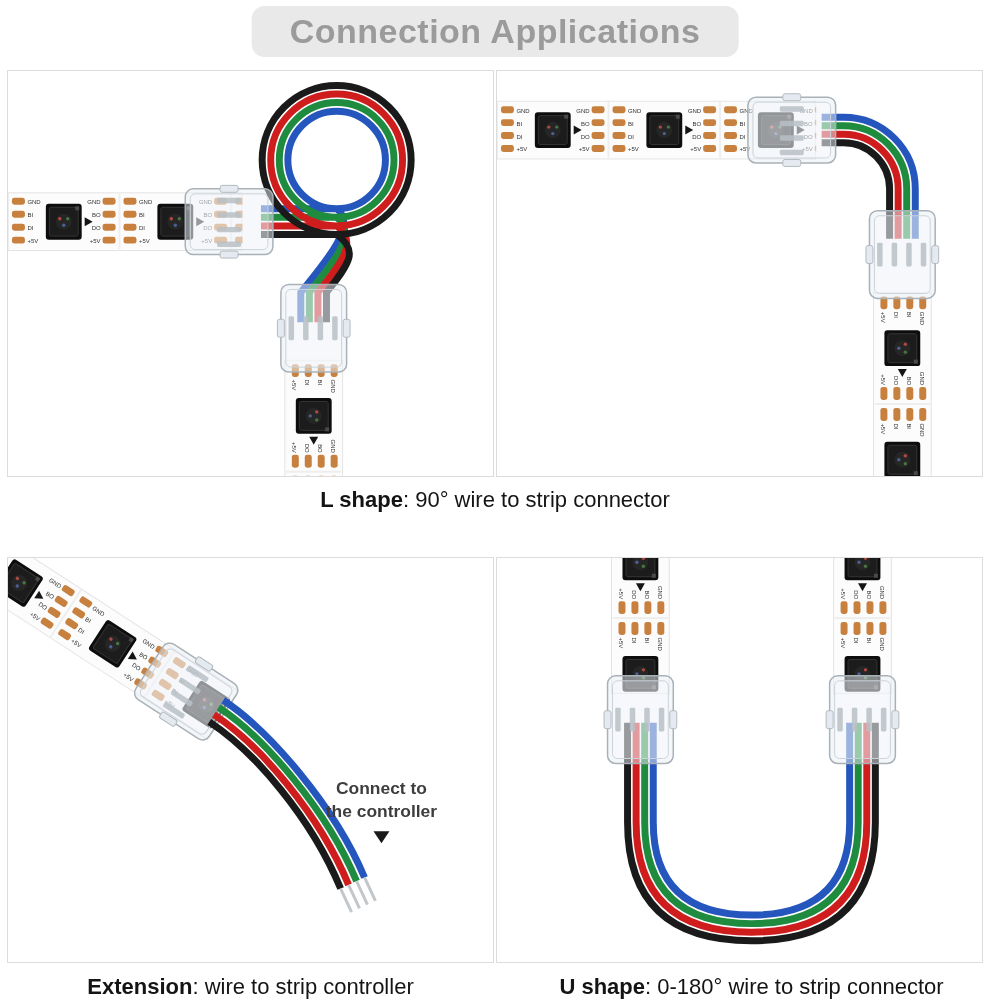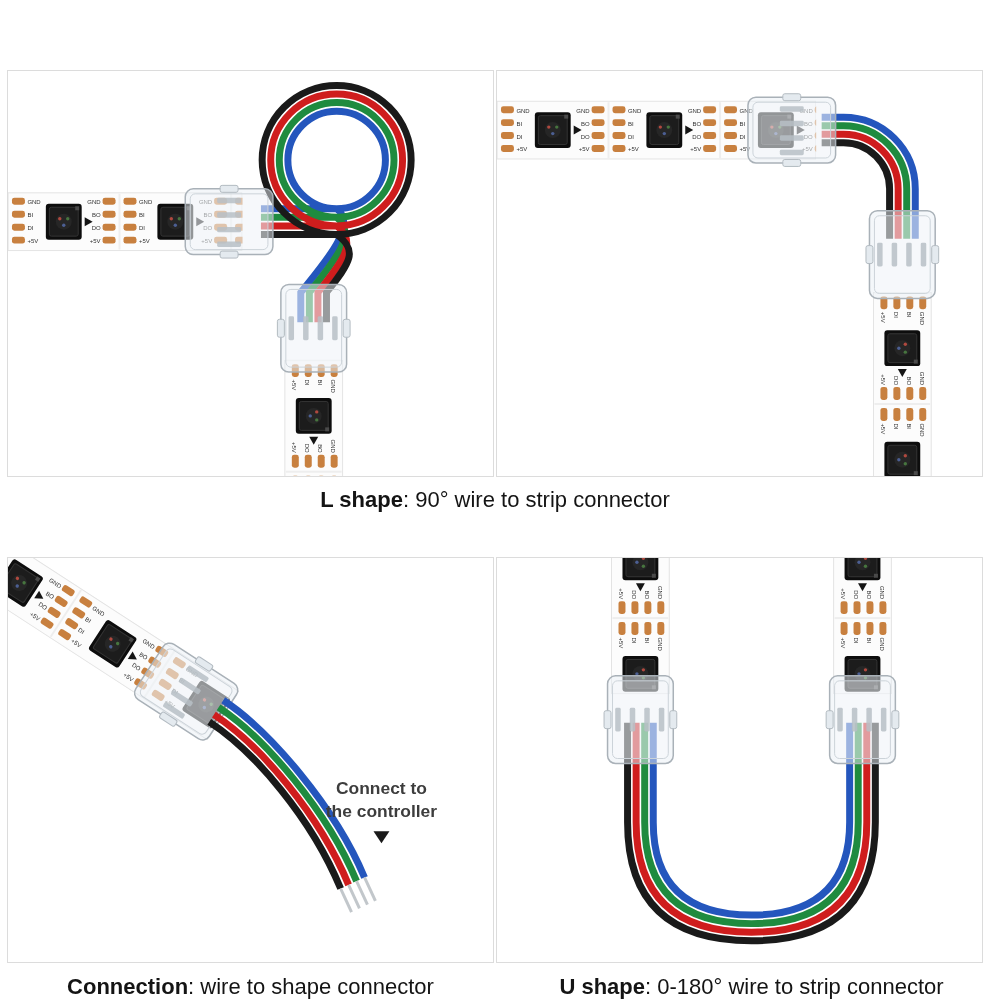--- a/index.html
+++ b/index.html
@@ -20,20 +20,23 @@
   .caption b{font-weight:bold;}
   #cap-l{left:0;top:487px;width:990px;}
   #cap-ext{left:7px;top:974px;width:487px;}
   #cap-u{left:508px;top:974px;width:487px;}
 </style>
 </head>
 <body>
 
 <div class="page">
 
+  <div class="header-pill">
+    <span>Connection Applications</span>
+  </div>
 
   <figure class="panel" id="p-tl">
     <svg id="svg-tl" viewBox="0 0 487 406">
         <g transform="translate(0,122)">
           <defs>
             <clipPath id="sc1">
               <rect x="-0.5" y="-1" width="236" height="60"></rect>
             </clipPath>
           </defs>
           <g clip-path="url(#sc1)">
@@ -689,20 +692,20 @@
             <rect x="32" y="9" width="24" height="5.5" rx="1.5" fill="#b7bfc6" opacity="0.85"></rect>
             <rect x="32" y="23.6" width="24" height="5.5" rx="1.5" fill="#b7bfc6" opacity="0.85"></rect>
             <rect x="32" y="38.2" width="24" height="5.5" rx="1.5" fill="#b7bfc6" opacity="0.85"></rect>
             <rect x="32" y="52.8" width="24" height="5.5" rx="1.5" fill="#b7bfc6" opacity="0.85"></rect>
           </g>
         </g>
       </svg>
   </figure>
 
   <div class="caption" id="cap-ext">
-    <b>Connection</b><span>: wire to shape connector</span>
+    <b>Extension</b><span>: wire to strip controller</span>
   </div>
 
   <div class="caption" id="cap-u">
     <b>U shape</b><span>: 0-180° wire to strip connector</span>
   </div>
 
 </div>
 
 </body></html>

